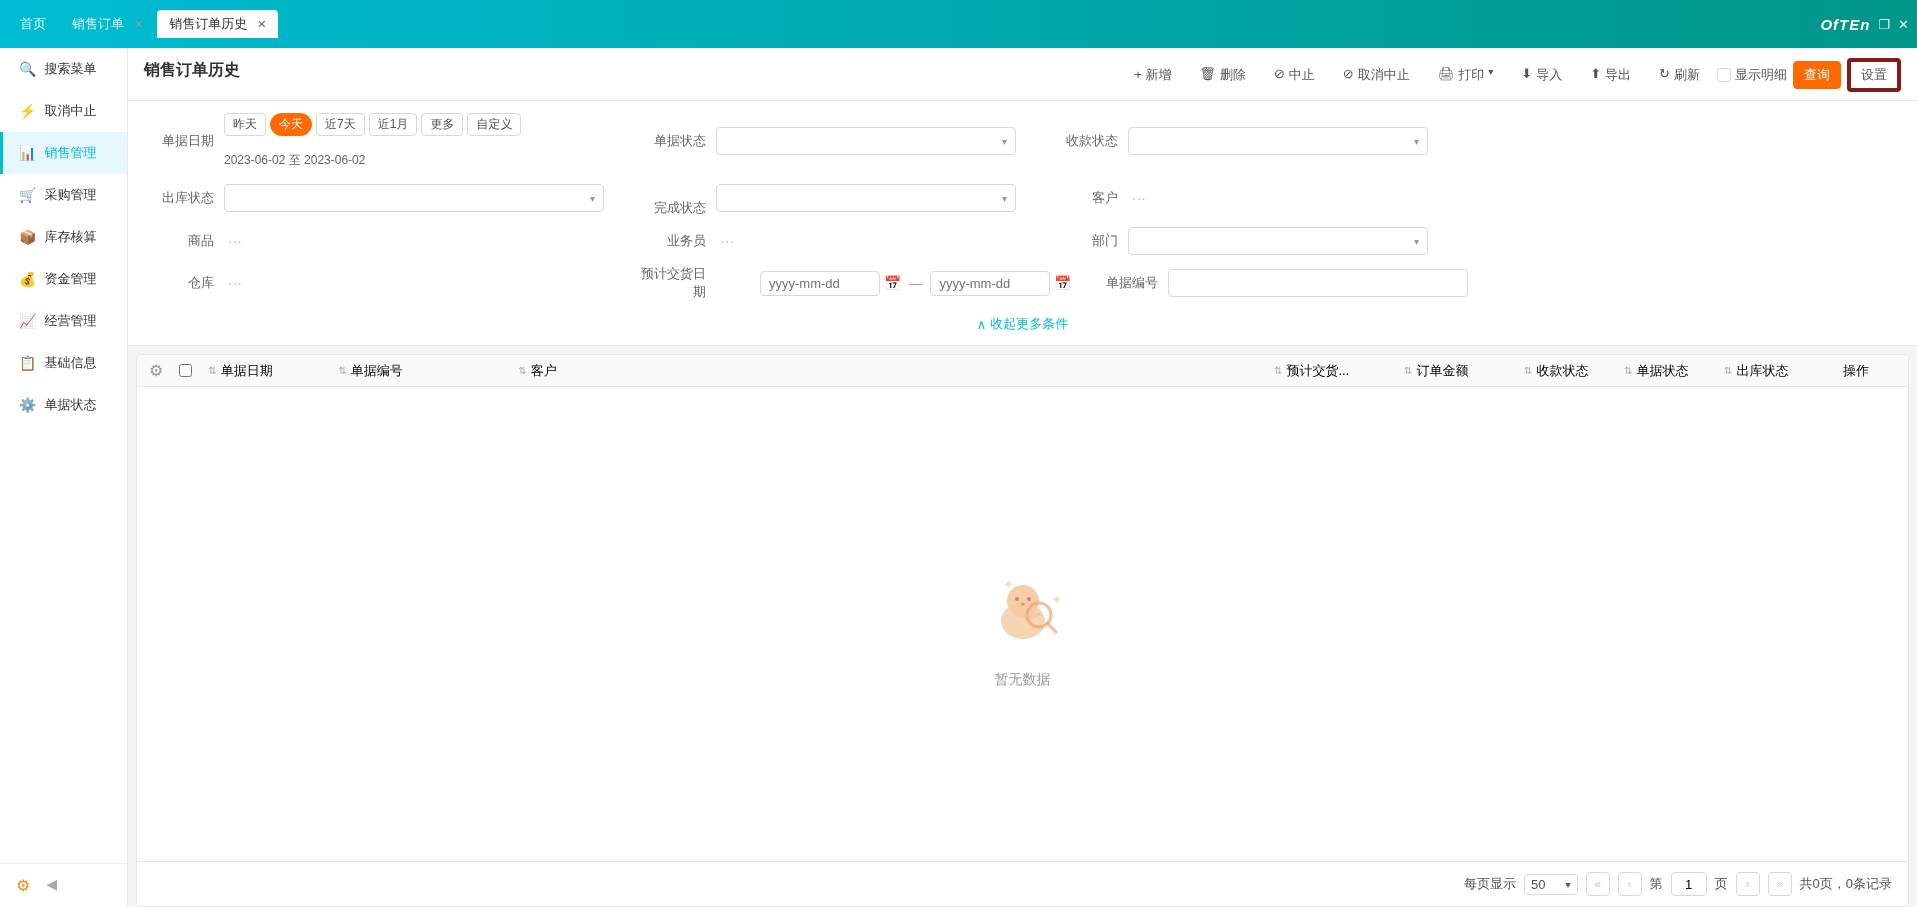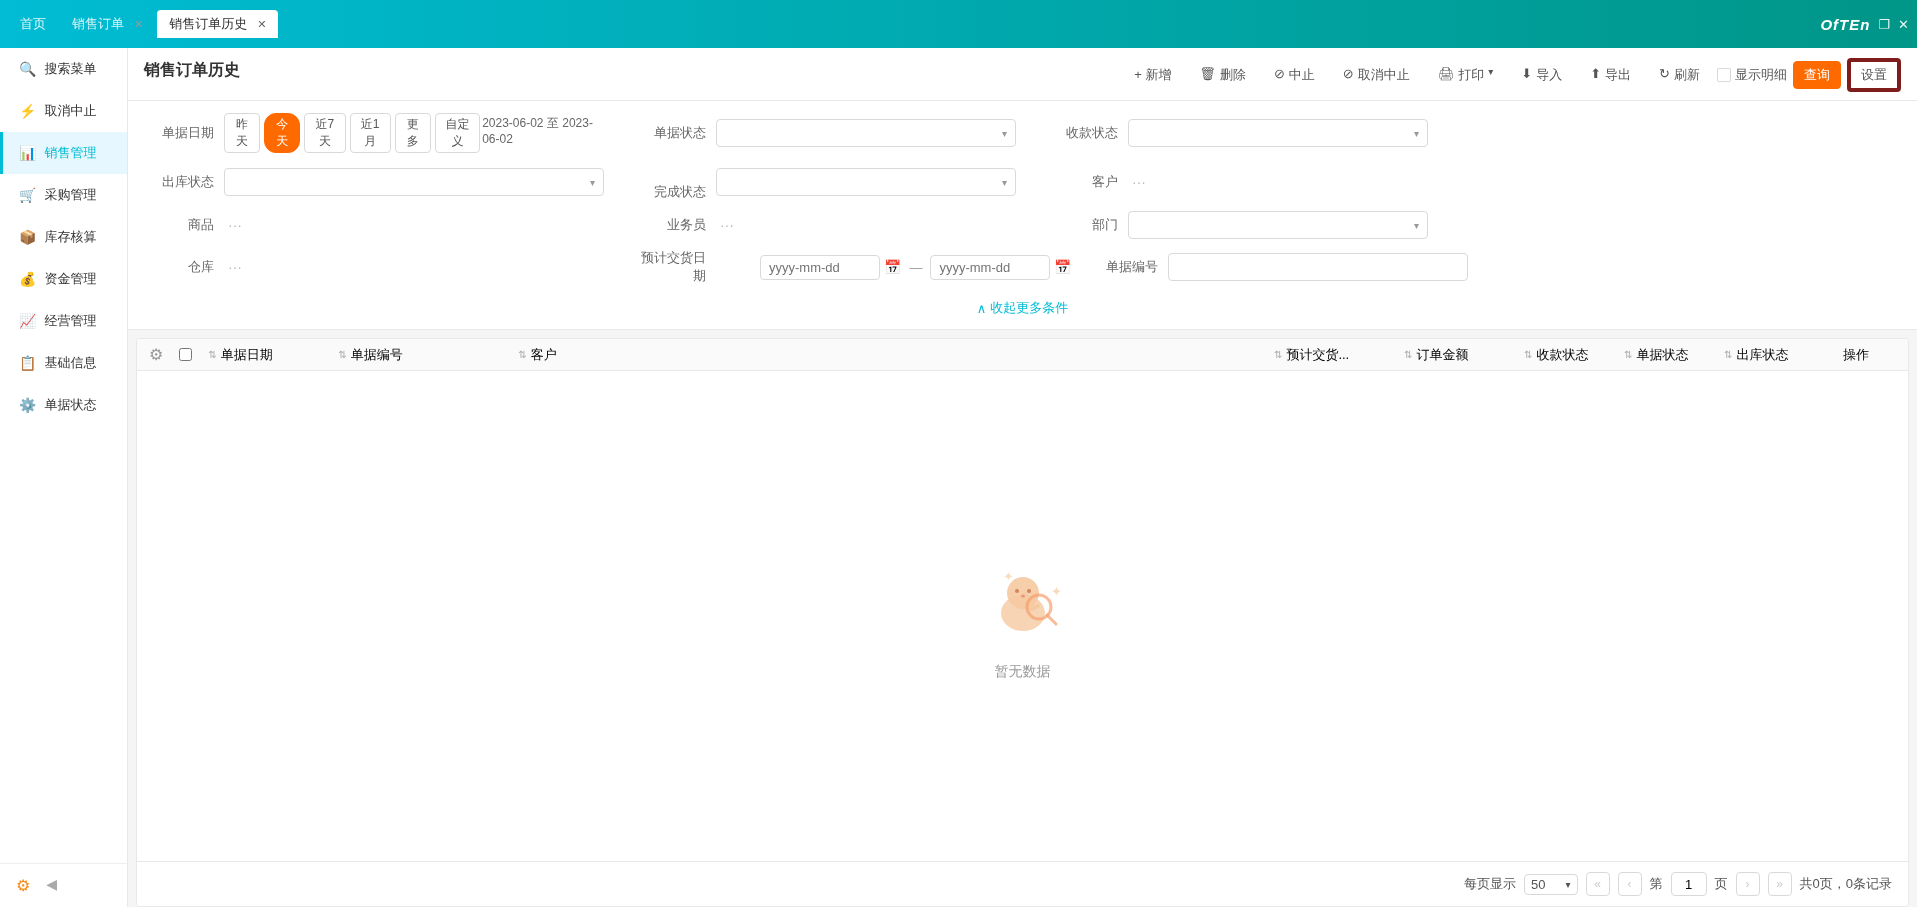--- a/index.html
+++ b/index.html
@@ -404,21 +404,21 @@
             <span>设置</span>
           </button>
         </div>
       </div>
     </div>
 
     <div class="filter-area">
 
       <div class="filter-row">
         <span class="filter-label">单据日期</span>
-        <div style="display:flex; flex-direction:row; gap:2px; flex:1; max-width:380px;">
+        <div style="display:flex; flex-direction:column; gap:14px; flex:1; max-width:380px;">
           <div class="date-range-btns">
             <button class="date-btn">昨天</button>
             <button class="date-btn active">今天</button>
             <button class="date-btn">近7天</button>
             <button class="date-btn">近1月</button>
             <button class="date-btn">更多</button>
             <button class="date-btn">自定义</button>
           </div>
           <span class="date-value">2023-06-02 至 2023-06-02</span>
         </div>

